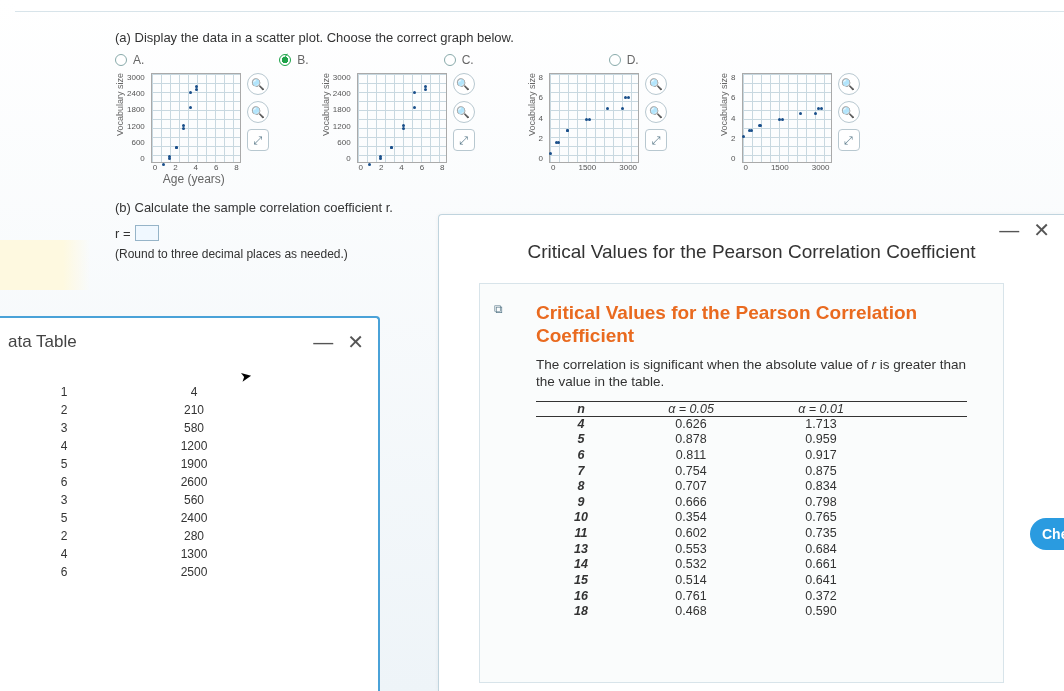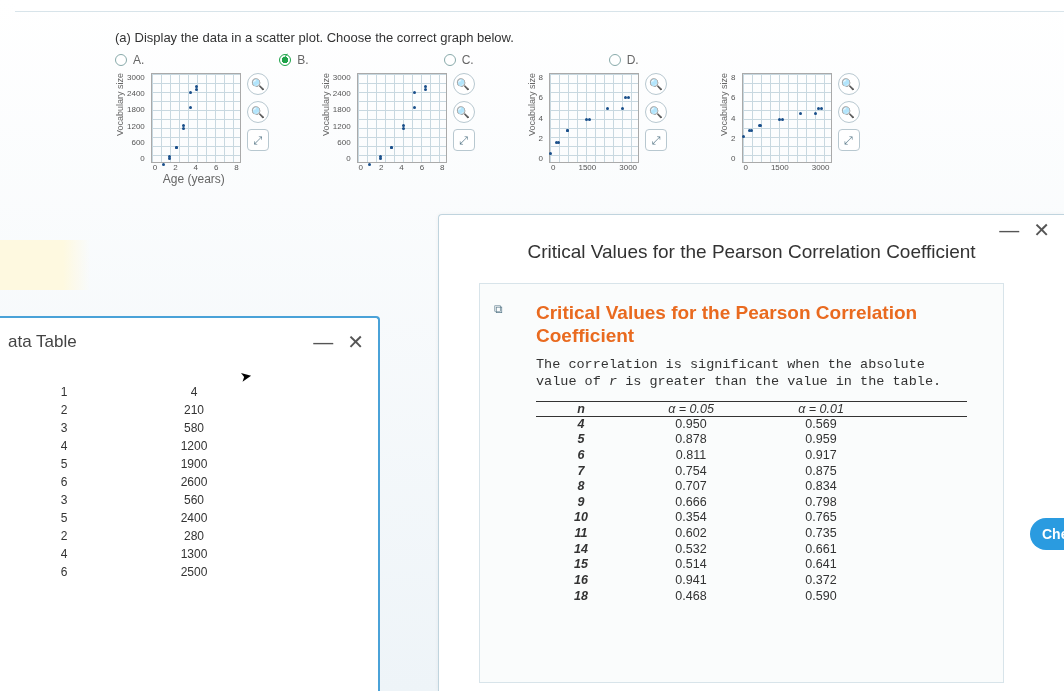--- a/index.html
+++ b/index.html
@@ -58,21 +58,21 @@
   .dt-row .c2 { width: 170px; text-align:center;}
 
   
   .cv-panel { position:absolute; left:438px; top:214px; width:626px; height:477px; background:#fff; border:1px solid #c0d4de; border-right:none; border-bottom:none; border-radius: 4px 0 0 0; box-shadow: 0 0 4px rgba(0,0,0,0.05);}
   .cv-panel .cv-bar { display:flex; justify-content:flex-end; align-items:center; padding:8px 14px; gap:14px; font-size:20px; color:#555;}
   .cv-panel .cv-bar span { cursor:pointer; line-height:14px;}
   .cv-title { text-align:center; font-size:19px; color:#333; padding: 0 20px; margin-top: -4px; }
   .cv-inner { margin: 20px 60px 0 40px; border:1px solid #d8e4ea; background:#fafcfc; padding: 18px 36px 0 56px; height: 400px; position:relative;}
   .cv-inner .copy-ic2 { position:absolute; left:14px; top:18px; font-size:12px; color:#5a7a8a; cursor:pointer;}
   .cv-h1 { font-family: Arial; font-weight:bold; color:#e96a1f; font-size:19px; line-height:1.2; }
-  .cv-p { font-family: Liberation Mono, monospace; font-size:13.5px; color:#333; margin-top:8px; line-height:1.3;}
+  .cv-p { font-family: Liberation Sans, sans-serif; font-size:13.5px; color:#333; margin-top:8px; line-height:1.3;}
   .cv-table { margin-top: 10px; font-family: Arial; font-size:12.5px; color:#333; }
   .cv-thead { display:flex; border-top:1.5px solid #333; border-bottom:1.5px solid #333; font-style:italic; }
   .cv-thead .col, .cv-r .col { text-align:center; }
   .col.n { width: 90px; font-weight:bold; font-style:italic;}
   .col.a5 { width: 130px; }
   .col.a1 { width: 130px; }
   .cv-r { display:flex; line-height:1.25;}
 
   
   .check-stub { position:absolute; right:0; top:518px; background:#2a9be0; color:#fff; font-size:14px; font-weight:bold; padding:8px 0 8px 12px; border-radius: 16px 0 0 16px; width: 34px; overflow:hidden;}
@@ -255,20 +255,28 @@
       <div class="icon-col">
         <div class="circ-btn">🔍</div>
         <div class="circ-btn">🔍</div>
         <div class="sq-btn">⤢</div>
       </div>
     </div>
   </div>
 
   <div class="left-accent"></div>
 
+  <div class="part-b">
+    <div>(b) Calculate the sample correlation coefficient r.</div>
+    <div class="r-eq">
+      <span>r =</span>
+      <span class="r-input"></span>
+    </div>
+    <div class="hint">(Round to three decimal places as needed.)</div>
+  </div>
 
   <div class="data-panel">
     <div class="titlebar">
       <div class="paneltitle">ata Table</div>
       <div class="win-ctrls">
         <span>—</span>
         <span>✕</span>
       </div>
     </div>
     <div class="cursor">➤</div>
@@ -336,22 +344,22 @@
       </div>
       <div class="cv-table">
         <div class="cv-thead">
           <div class="col n">n</div>
           <div class="col a5">α = 0.05</div>
           <div class="col a1">α = 0.01</div>
         </div>
         <div id="cv-body">
             <div class="cv-r">
               <div class="col n">4</div>
-              <div class="col a5">0.950</div>
-              <div class="col a1">0.569</div>
+              <div class="col a5">0.626</div>
+              <div class="col a1">1.713</div>
             </div>
             <div class="cv-r">
               <div class="col n">5</div>
               <div class="col a5">0.878</div>
               <div class="col a1">0.959</div>
             </div>
             <div class="cv-r">
               <div class="col n">6</div>
               <div class="col a5">0.811</div>
               <div class="col a1">0.917</div>
@@ -375,32 +383,37 @@
               <div class="col n">10</div>
               <div class="col a5">0.354</div>
               <div class="col a1">0.765</div>
             </div>
             <div class="cv-r">
               <div class="col n">11</div>
               <div class="col a5">0.602</div>
               <div class="col a1">0.735</div>
             </div>
             <div class="cv-r">
+              <div class="col n">13</div>
+              <div class="col a5">0.553</div>
+              <div class="col a1">0.684</div>
+            </div>
+            <div class="cv-r">
               <div class="col n">14</div>
               <div class="col a5">0.532</div>
               <div class="col a1">0.661</div>
             </div>
             <div class="cv-r">
               <div class="col n">15</div>
               <div class="col a5">0.514</div>
               <div class="col a1">0.641</div>
             </div>
             <div class="cv-r">
               <div class="col n">16</div>
-              <div class="col a5">0.941</div>
+              <div class="col a5">0.761</div>
               <div class="col a1">0.372</div>
             </div>
             <div class="cv-r">
               <div class="col n">18</div>
               <div class="col a5">0.468</div>
               <div class="col a1">0.590</div>
             </div>
           </div>
       </div>
     </div>

